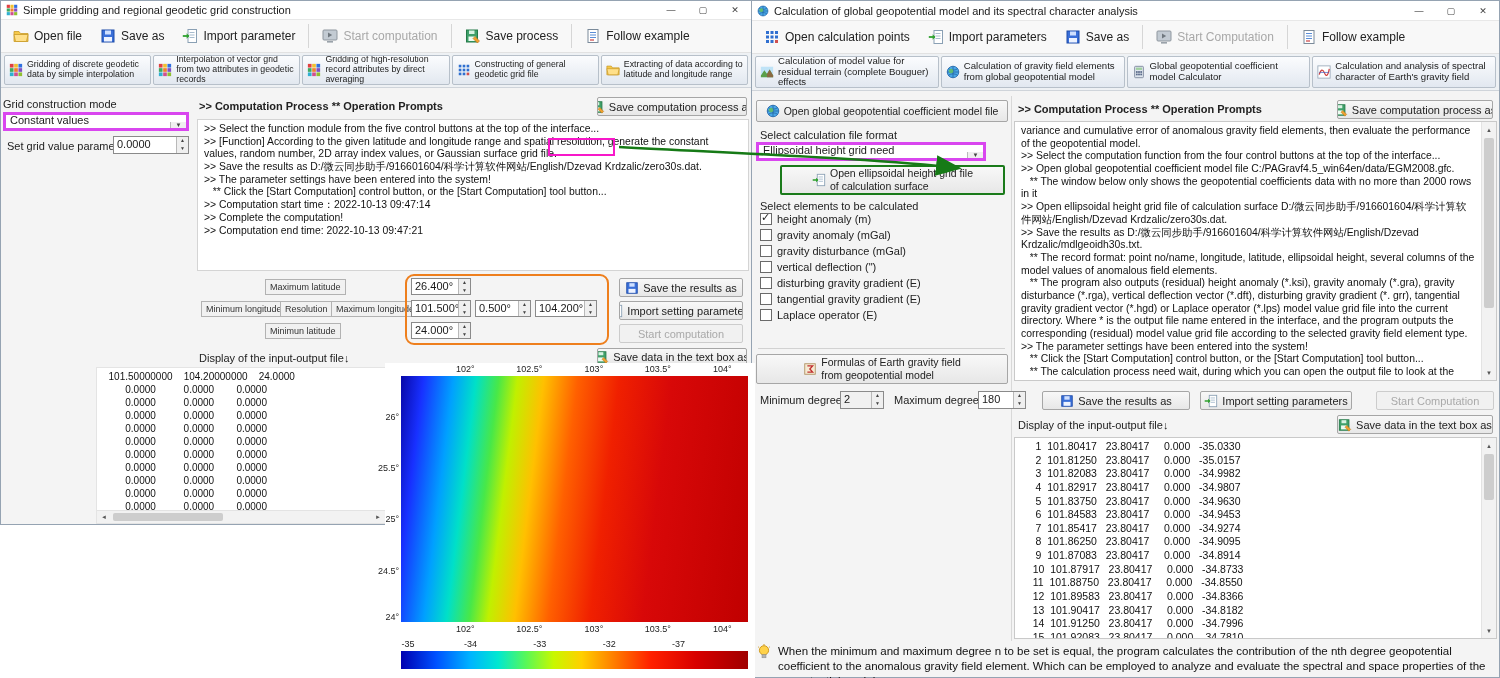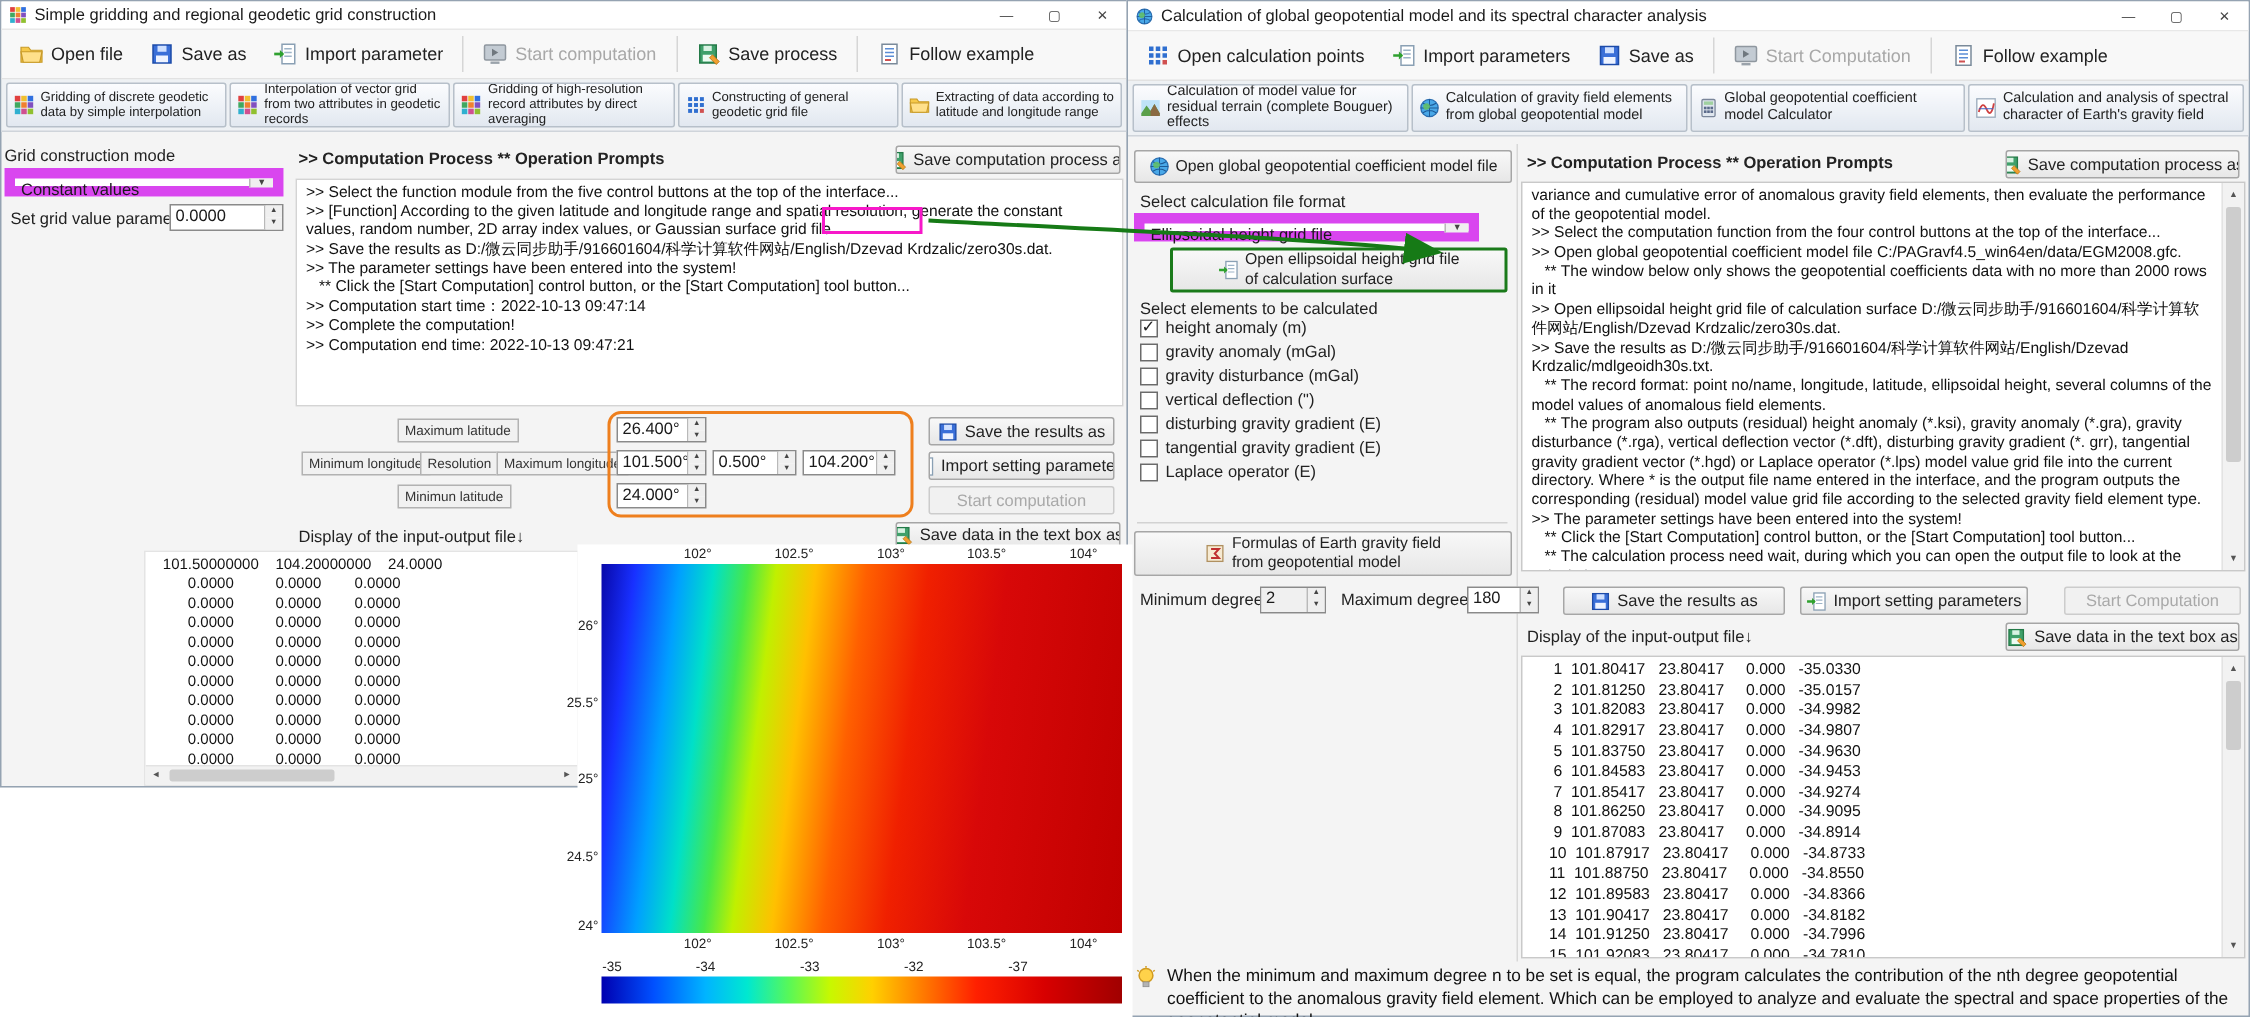--- a/index.html
+++ b/index.html
@@ -31,21 +31,21 @@
   .btn.disabled{color:#a9a9a9;background:#f1f1f1;border-color:#cccccc}
   .btn.green{border:2px solid #1a7a1a;white-space:pre-line;line-height:1.2;text-align:left}
   .btn.two{white-space:pre-line;line-height:1.2;text-align:left}
   .chip{position:absolute;background:#f1f1f1;border:1px solid #b2b2b2;font-size:9px;
     padding:2px 4px;color:#333;white-space:nowrap}
   .spin{position:absolute;background:#fff;border:1px solid #8a8a8a;display:flex;font-size:11px}
   .spin .val{flex:1;padding:1px 3px;overflow:hidden;white-space:nowrap}
   .spin .arrs{width:12px;display:flex;flex-direction:column;border-left:1px solid #b9b9b9}
   .spin .arrs span{flex:1;background:#efefef;text-align:center;color:#444;line-height:7px;font-size:5px}
   .spin .arrs .up::before{content:"▲"} .spin .arrs .dn::before{content:"▼"}
-  .dd{position:absolute;background:#fff;border:7px solid #d946ef;display:flex;align-items:flex-start;font-size:11px}
+  .dd{position:absolute;background:#fff;border:3px solid #d946ef;display:flex;align-items:flex-end;font-size:11px}
   .dd .ddval{flex:1;padding:2px 4px;white-space:nowrap;overflow:hidden}
   .dd .ddarr{width:16px;background:#efefef;border-left:1px solid #b9b9b9;display:flex;
     align-items:center;justify-content:center;font-size:6px;color:#444}
   .dd .ddarr::before{content:"▼"}
   .textpane{position:absolute;background:#ffffff;border:1px solid #d4d4d4;overflow:hidden}
   pre{margin:0}
   .proc{font-family:"Liberation Sans",sans-serif;font-size:10.4px;line-height:1.22;
     white-space:pre-wrap;padding:3px 6px;color:#111}
   .mono{font-family:Liberation Sans, sans-serif;font-size:10px;line-height:1.3;
     padding:2px 6px;white-space:pre;color:#111}
@@ -508,21 +508,21 @@
 
     <div class="abs" style="left:2px;top:95px;width:258px;height:545px;border-right:1px solid #d8d8d8">
       <div class="btn" style="left:2px;top:4px;width:252px;height:22px;font-size:10.5px">
         <svg class="ic14">
             <use href="#sym-globe"></use>
           </svg>
         <span>Open global geopotential coefficient model file</span>
       </div>
       <div class="lbl" style="left:6px;top:33px">Select calculation file format</div>
       <div class="dd" style="left:2px;top:46px;width:230px;height:19px">
-        <span class="ddval">Ellipsoidal height grid file</span>
+        <span class="ddval">Ellipsoidal height grid need</span>
         <span class="ddarr"></span>
       </div>
       <div class="btn green" style="left:26px;top:69px;width:225px;height:30px;font-size:10.5px">
         <svg class="ic14">
             <use href="#sym-import"></use>
           </svg>
         <span>Open ellipsoidal height grid file
 of calculation surface</span>
       </div>
       <div class="lbl" style="left:6px;top:104px">Select elements to be calculated</div>

